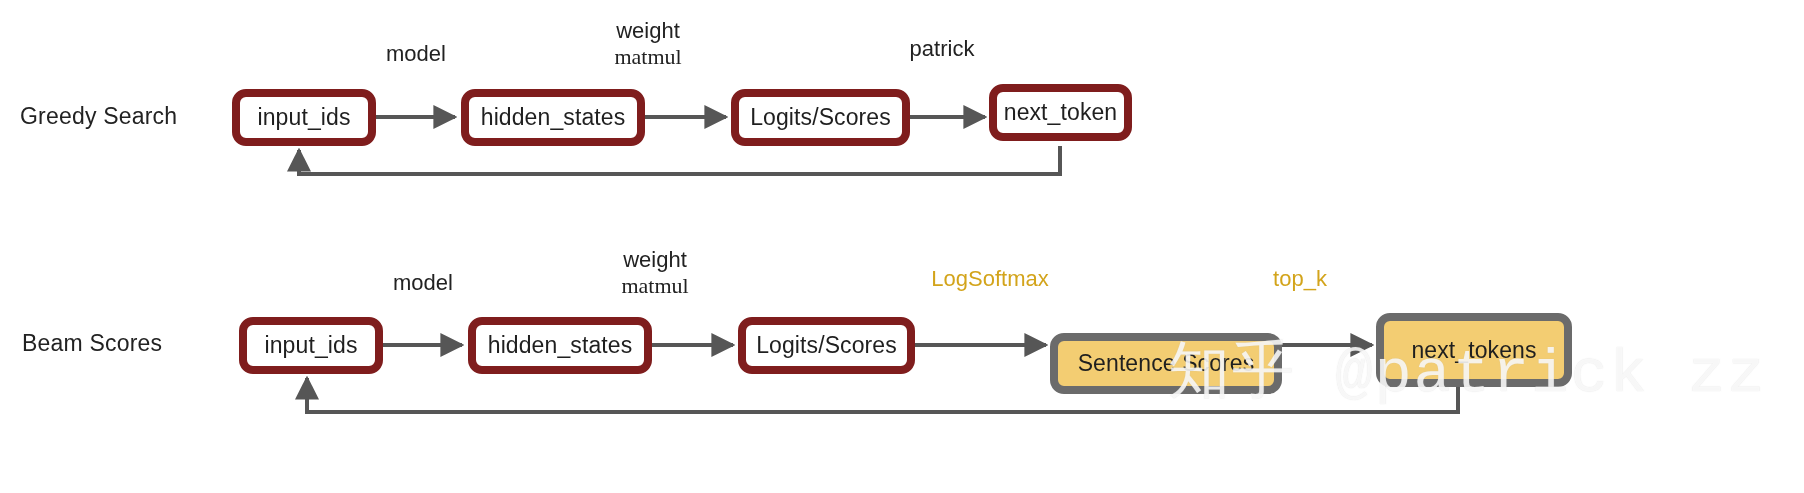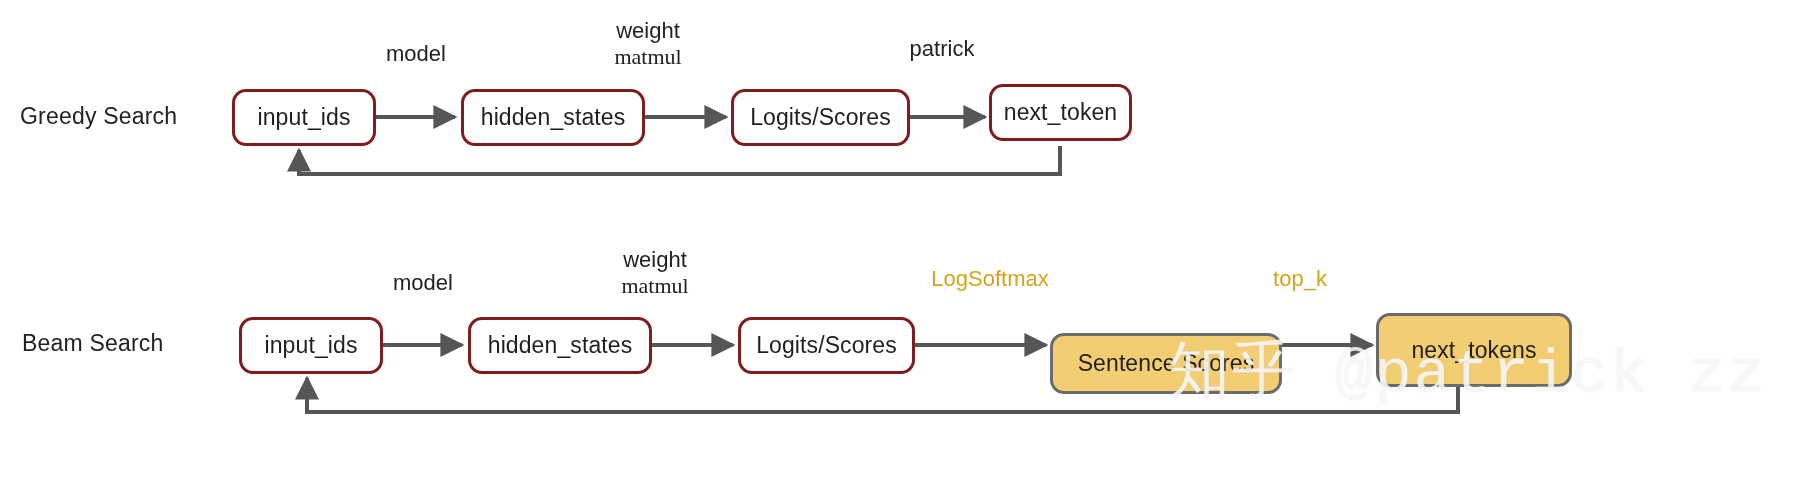--- a/index.html
+++ b/index.html
@@ -24,21 +24,21 @@
     color: #222222;
     white-space: nowrap;
     letter-spacing: 0.2px;
   }
   .node {
     position: absolute;
     box-sizing: border-box;
     display: flex;
     align-items: center;
     justify-content: center;
-    border: 3px solid #7f1d1d;
+    border: 8px solid #7f1d1d;
     border-radius: 14px;
     background: #ffffff;
     font-size: 23px;
     color: #1f1f1f;
     white-space: nowrap;
     letter-spacing: 0.1px;
   }
   .node.accent {
     background: #f3cd72;
     border-color: #6b6b6b;
@@ -120,21 +120,21 @@
 
   <div class="edge-label" style="left:568px; top:18px; width:160px;">
     <span>weight</span>
     <span class="l2">matmul</span>
   </div>
 
   <div class="edge-label" style="left:862px; top:36px; width:160px;">
     <span>patrick</span>
   </div>
 
-  <div class="row-label" style="left:22px; top:330px;">Beam Search</div>
+  <div class="row-label" style="left:22px; top:330px;">Beam Scores</div>
 
   <div class="node" style="left:239px; top:317px; width:144px; height:57px;">input_ids</div>
 
   <div class="node" style="left:468px; top:317px; width:184px; height:57px;">hidden_states</div>
 
   <div class="node" style="left:738px; top:317px; width:177px; height:57px;">Logits/Scores</div>
 
   <div class="node accent" style="left:1050px; top:313px; width:232px; height:61px;margin-top:20px;">Sentence Scores</div>
 
   <div class="node accent" style="left:1376px; top:313px; width:196px; height:74px;">next_tokens</div>

